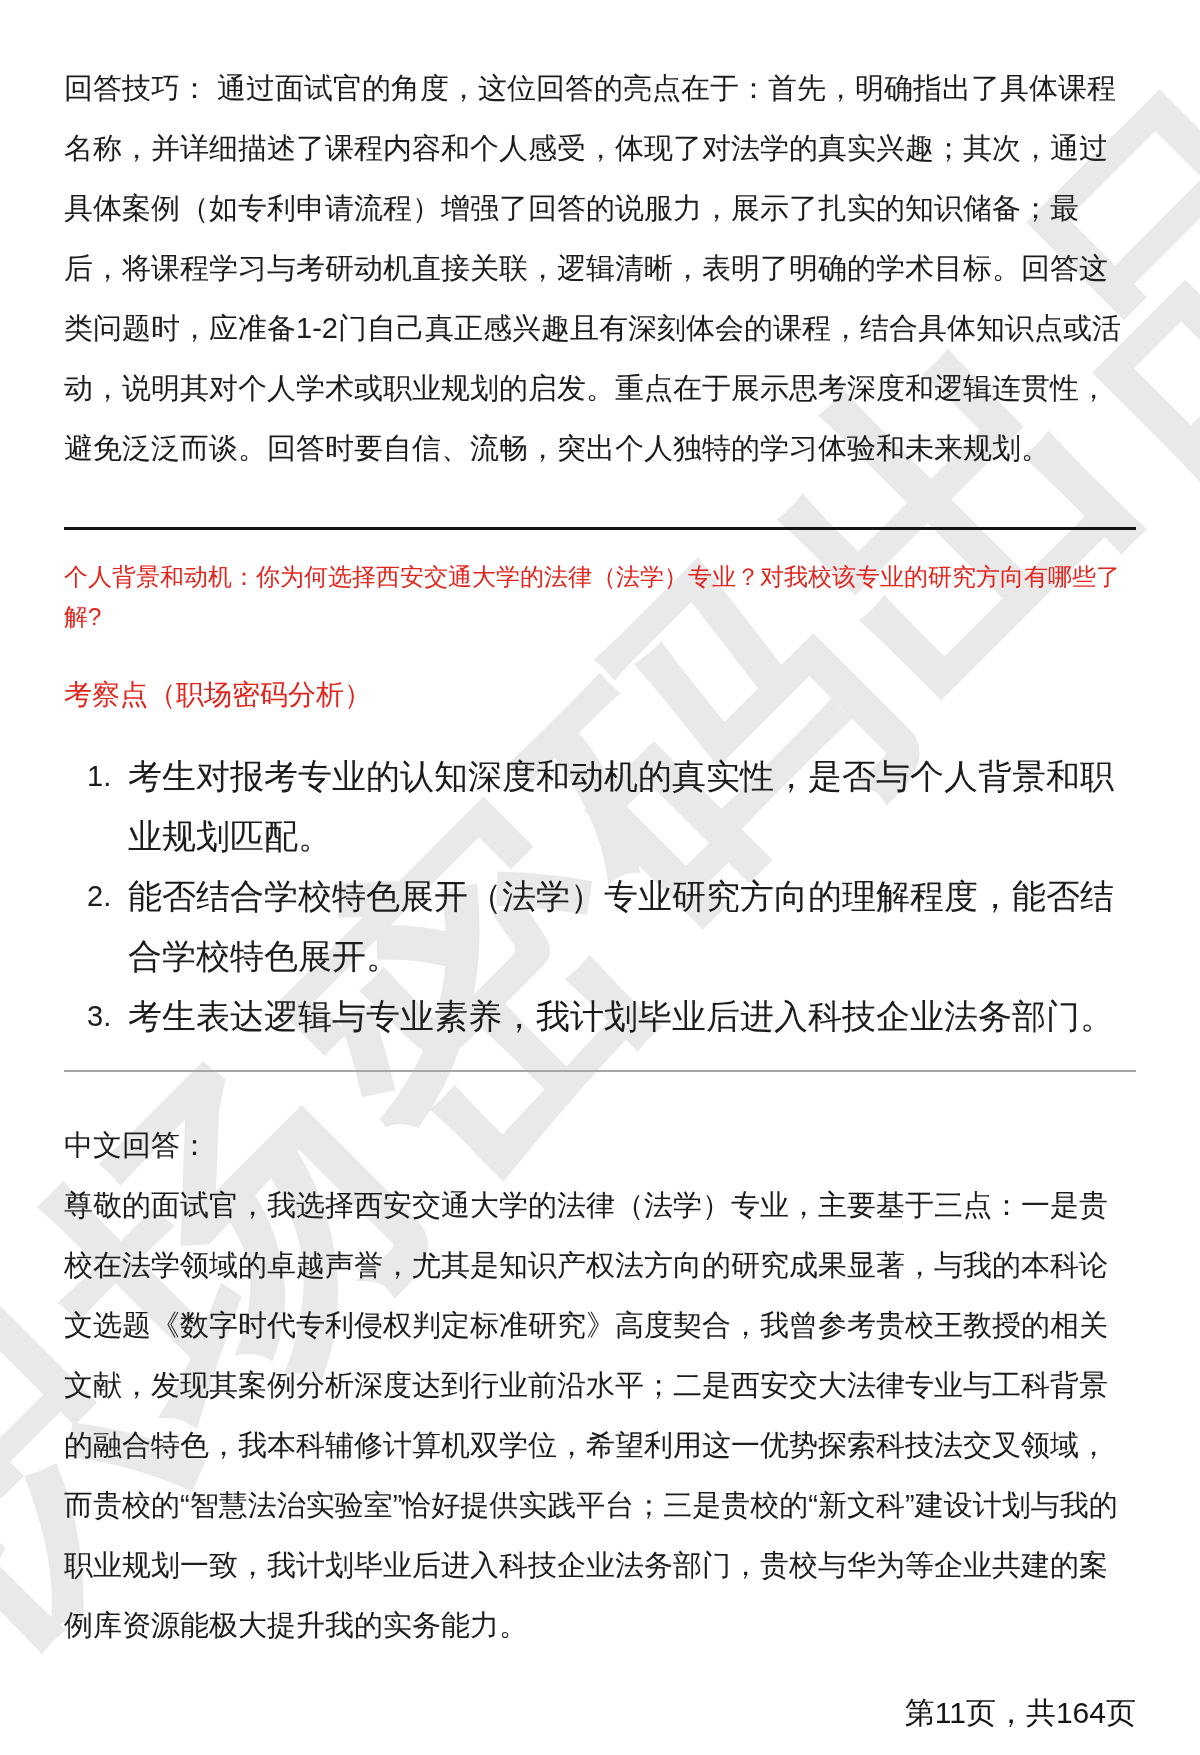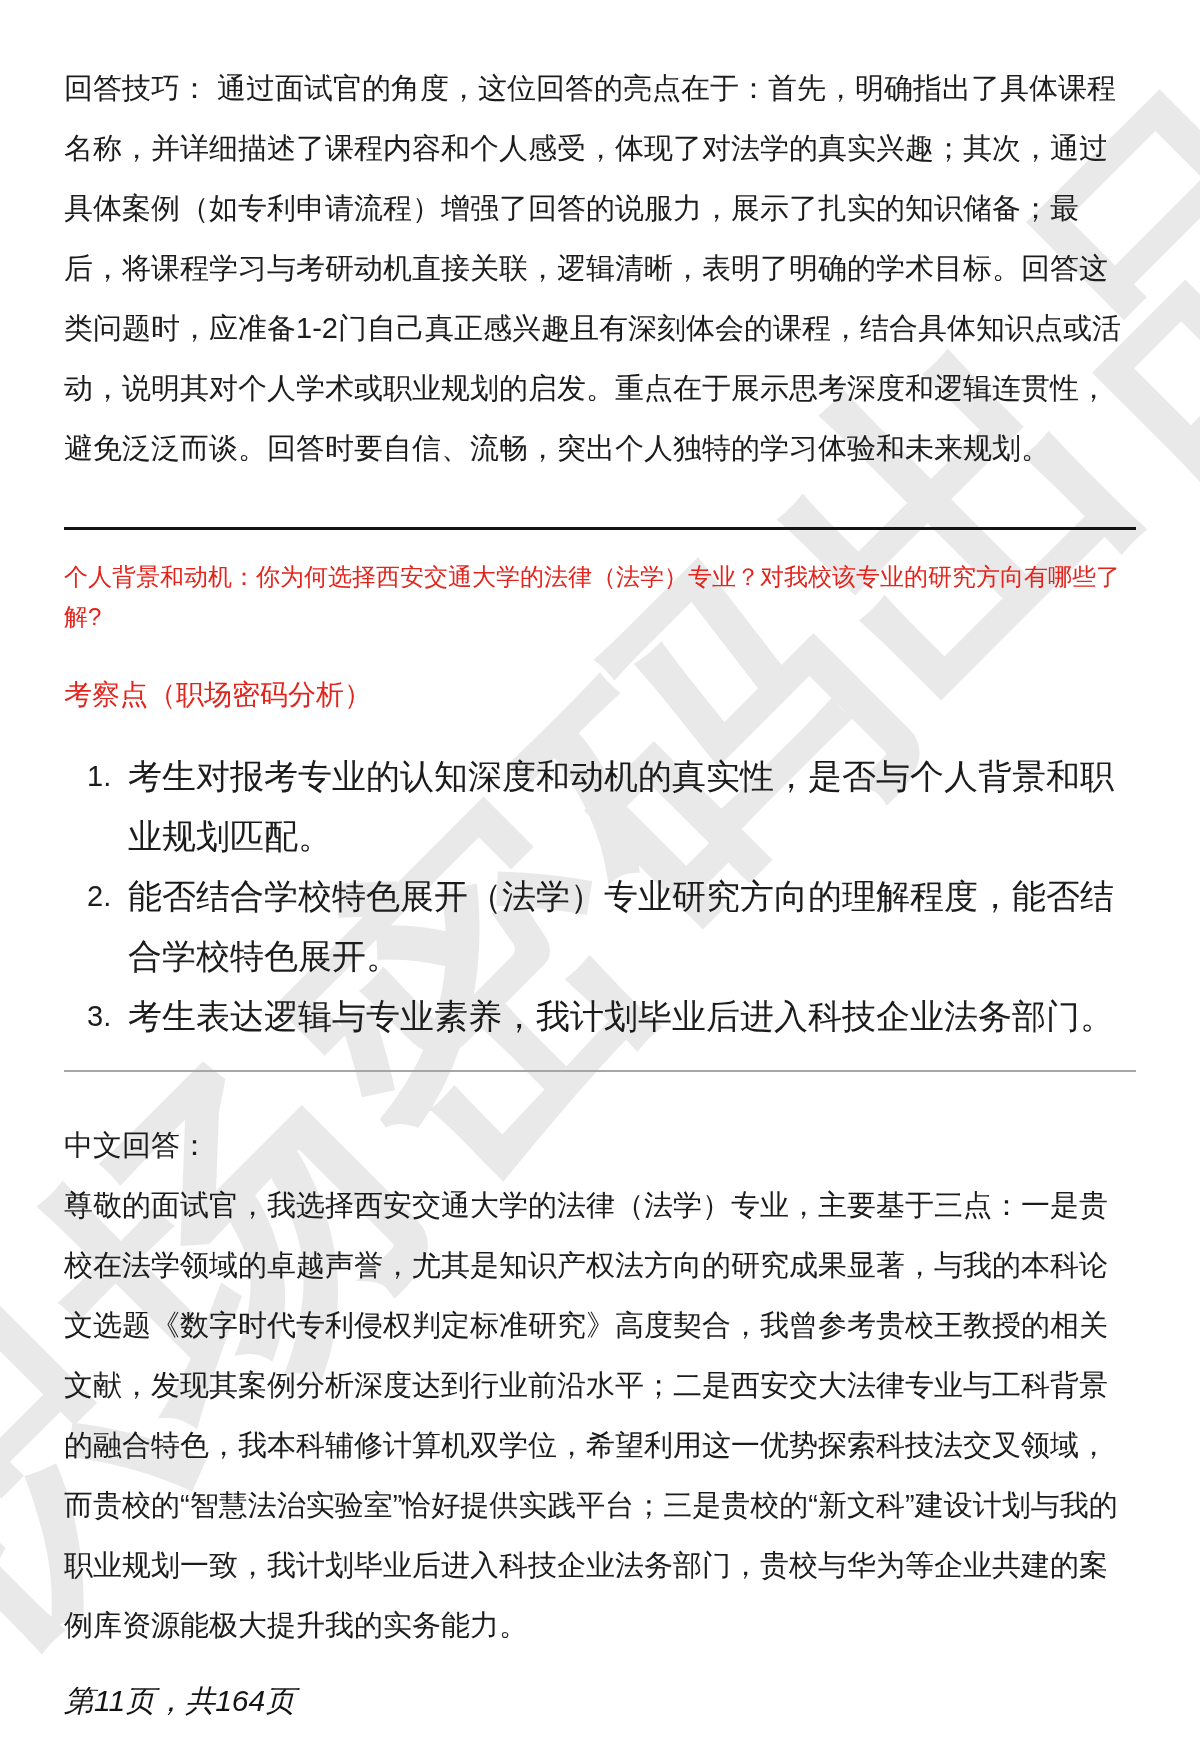--- a/index.html
+++ b/index.html
@@ -80,26 +80,25 @@
   .exam-item .txt{
     flex:1;
     font-size:34px;
     line-height:60px;
     color:#1c1c1c;
   }
   .answer-block{
     margin-top:43px;
   }
   .footer{
-    margin-top:26px;
-    text-align:left;
+    margin-top:38px;
+    text-align:right;
     font-size:30px;
     line-height:40px;
     color:#141414;
-    font-style:italic;
   }
 </style>
 </head>
 <body>
 
 <div class="page">
 
   <div class="watermark">职场密码出品</div>
 
   <div class="content">

